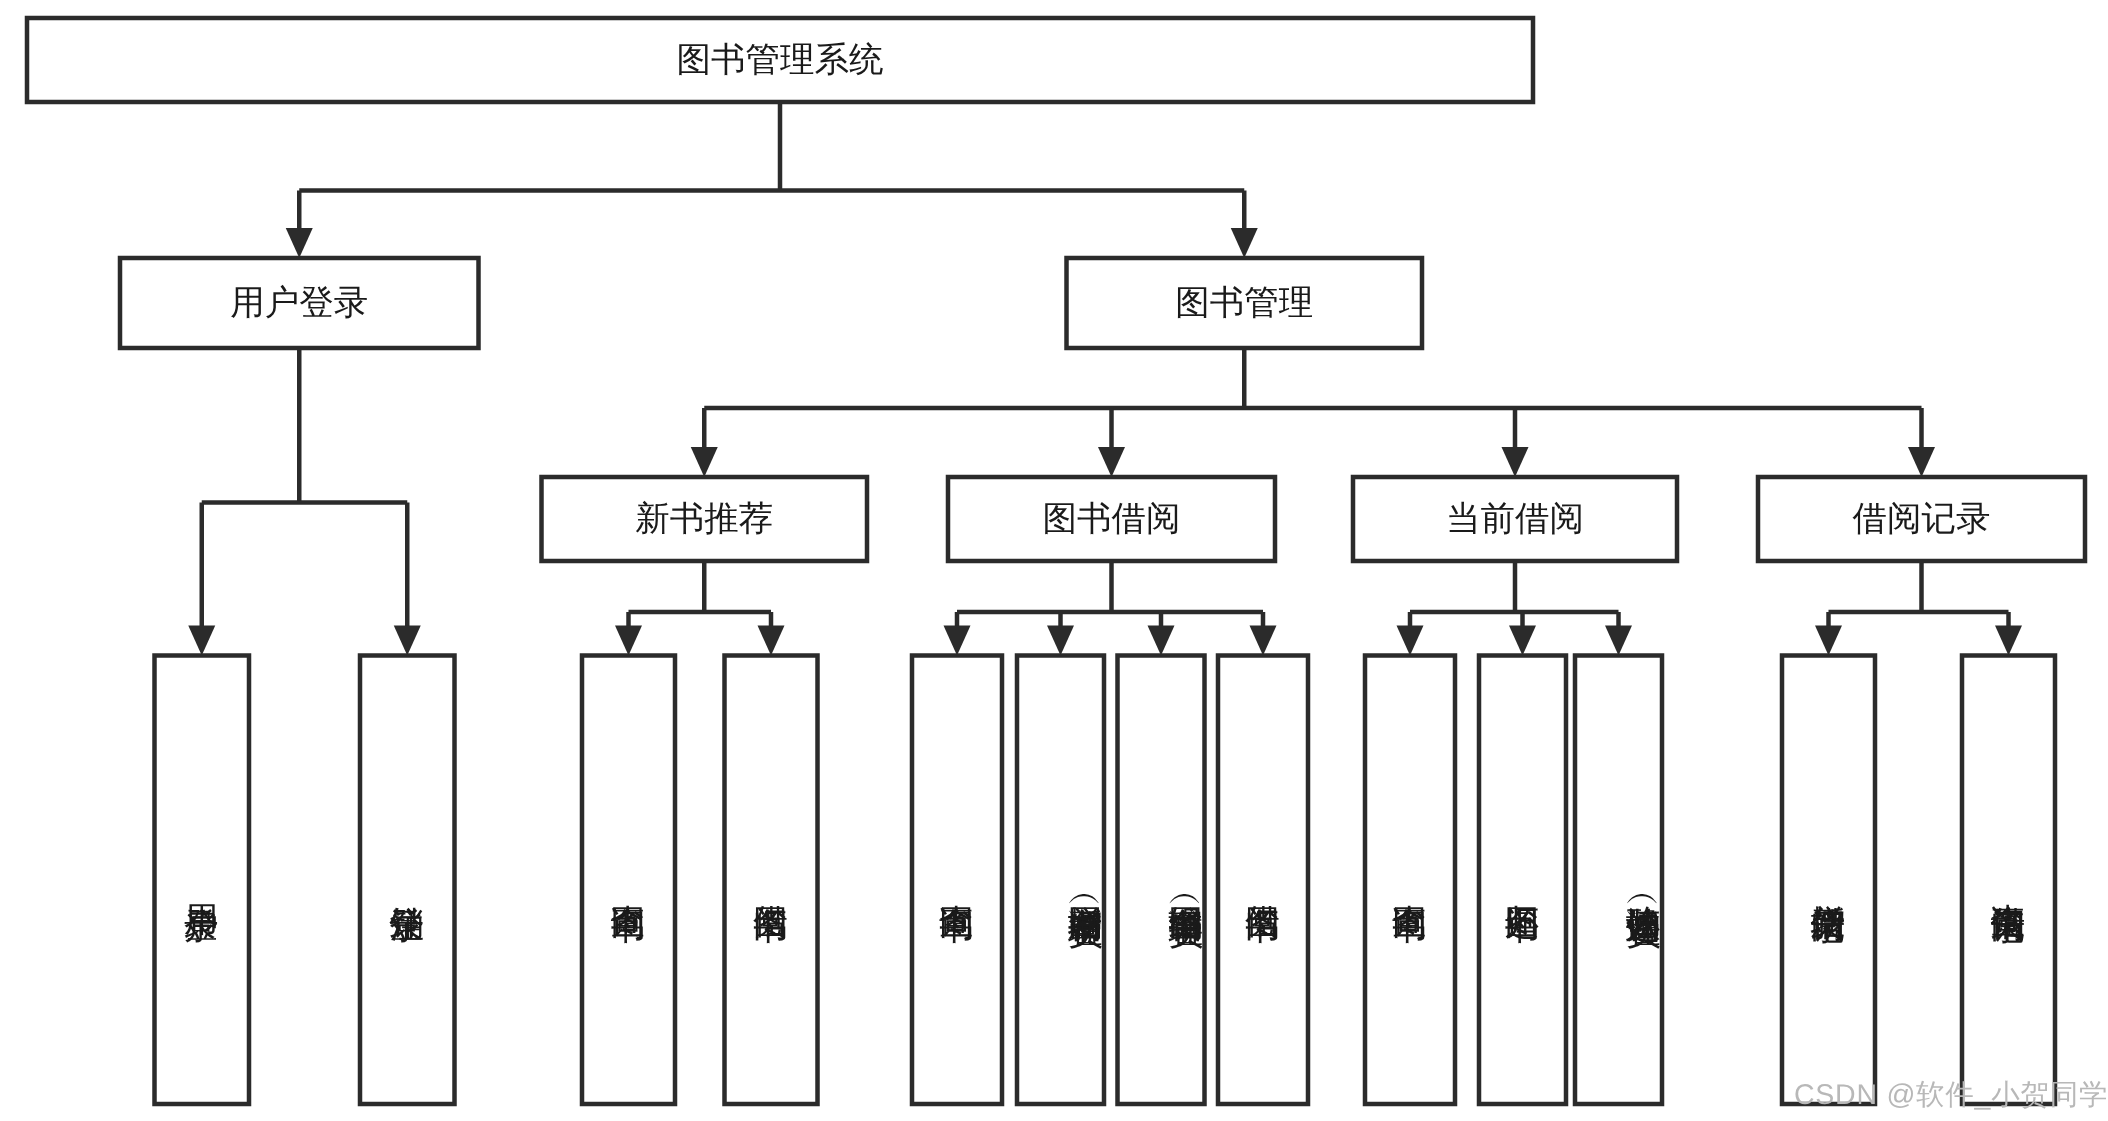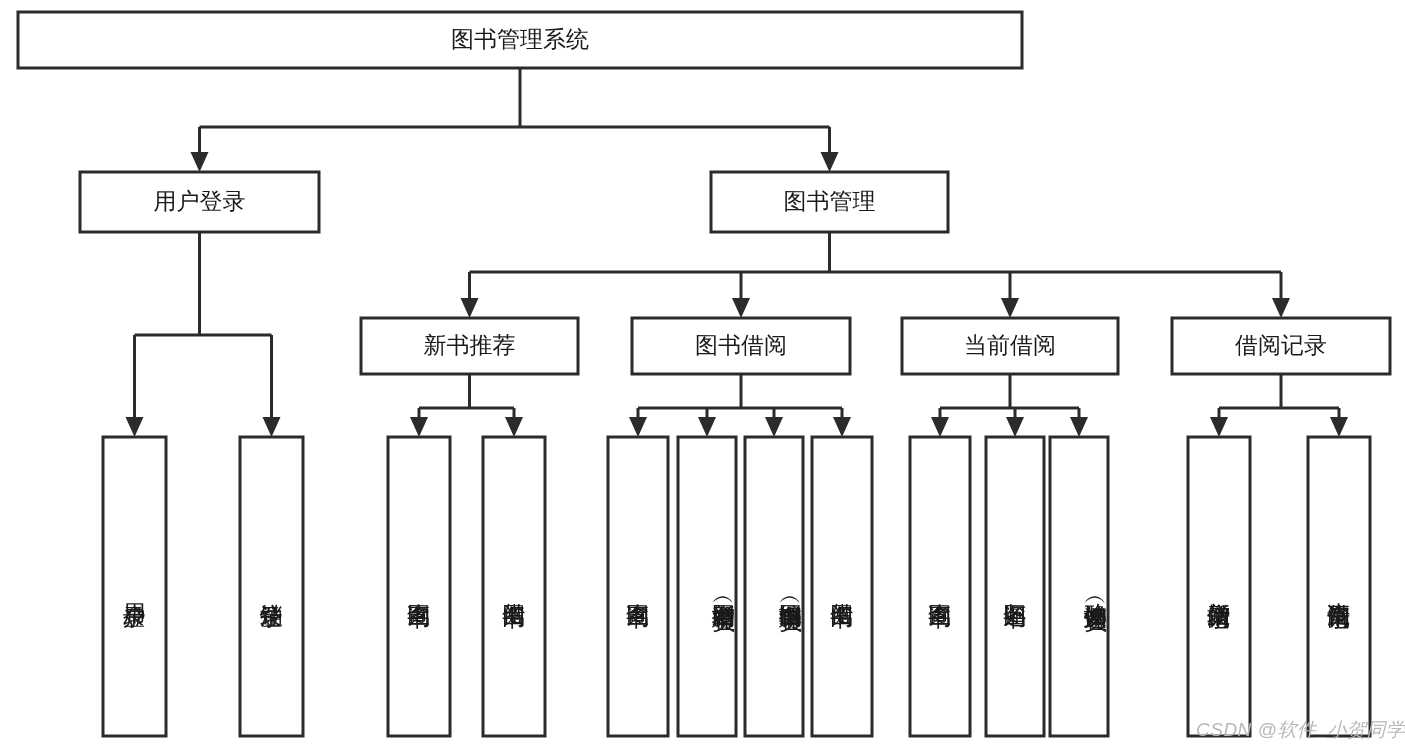--- a/index.html
+++ b/index.html
@@ -177,14 +177,14 @@
       <div class="node-label-v align-start" style="left: 678px; top: 443px; width: 58px; height: 293px;">新增图书（管理员）</div>
       <div class="node-label-v align-start" style="left: 745px; top: 443px; width: 58px; height: 293px;">编辑图书（管理员）</div>
       <div class="node-label-v align-middle" style="left: 812px; top: 437px; width: 60px; height: 299px;">借阅图书</div>
       <div class="node-label-v align-middle" style="left: 910px; top: 437px; width: 60px; height: 299px;">查询图书</div>
       <div class="node-label-v align-middle" style="left: 986px; top: 437px; width: 58px; height: 299px;">归还图书</div>
       <div class="node-label-v align-start" style="left: 1050px; top: 443px; width: 58px; height: 293px;">确认归还（管理员）</div>
       <div class="node-label-v align-middle" style="left: 1188px; top: 437px; width: 62px; height: 299px;">新增借阅记录</div>
       <div class="node-label-v align-middle" style="left: 1308px; top: 437px; width: 62px; height: 299px;">查询借阅记录</div>
     </div>
 
-  <div class="watermark" id="watermark" style="left: 1196px; top: 717px; font-style: italic;">CSDN @软件_小贺同学</div>
+  <div class="watermark" id="watermark" style="left: 1196px; top: 717px;">CSDN @软件_小贺同学</div>
 </div>
 
 </body></html>

